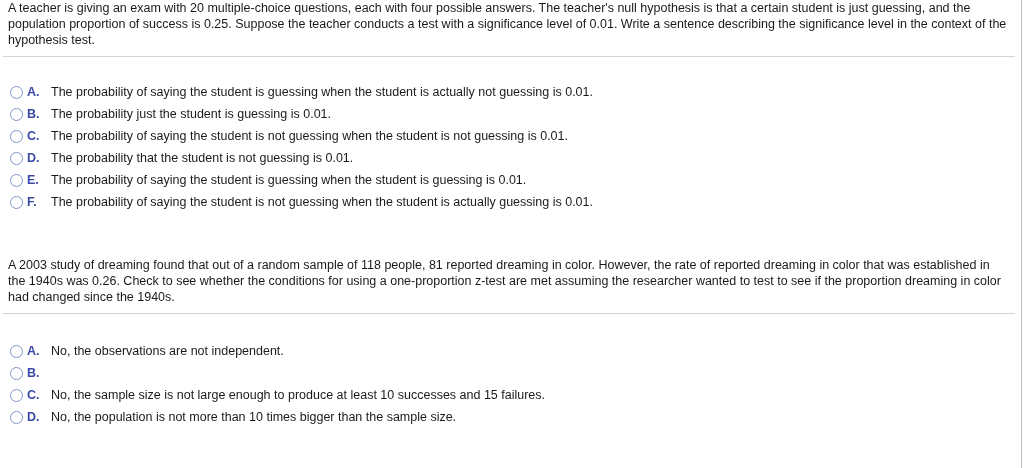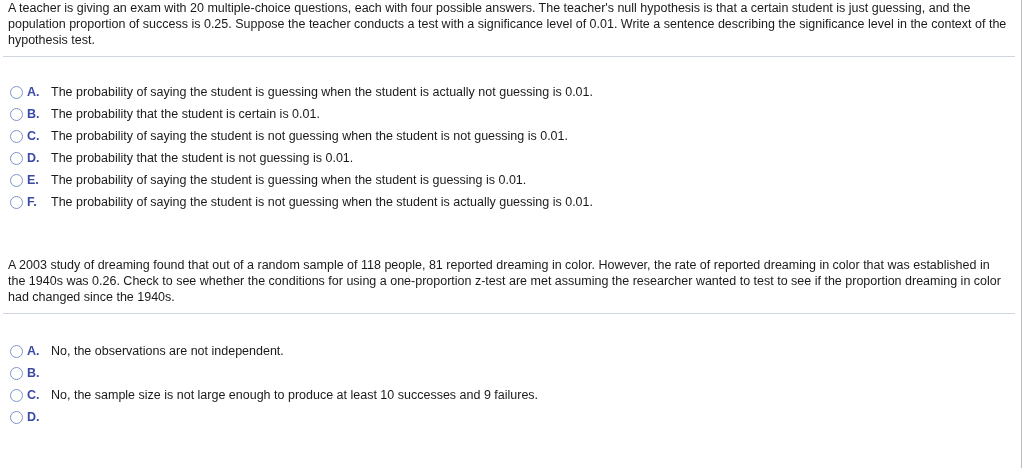--- a/index.html
+++ b/index.html
@@ -90,21 +90,21 @@
   <div class="divider"></div>
   <ul class="options">
     <li class="option">
       <span class="radio"></span>
       <span class="letter">A.</span>
       <span class="opt-text">The probability of saying the student is guessing when the student is actually not guessing is 0.01.</span>
     </li>
     <li class="option">
       <span class="radio"></span>
       <span class="letter">B.</span>
-      <span class="opt-text">The probability that the student is certain is 0.01.</span>
+      <span class="opt-text">The probability just the student is guessing is 0.01.</span>
     </li>
     <li class="option">
       <span class="radio"></span>
       <span class="letter">C.</span>
       <span class="opt-text">The probability of saying the student is not guessing when the student is not guessing is 0.01.</span>
     </li>
     <li class="option">
       <span class="radio"></span>
       <span class="letter">D.</span>
       <span class="opt-text">The probability that the student is not guessing is 0.01.</span>
@@ -131,20 +131,21 @@
       <span class="letter">A.</span>
       <span class="opt-text">No, the observations are not independent.</span>
     </li>
     <li class="option">
       <span class="radio"></span>
       <span class="letter">B.</span>
     </li>
     <li class="option">
       <span class="radio"></span>
       <span class="letter">C.</span>
-      <span class="opt-text">No, the sample size is not large enough to produce at least 10 successes and 9 failures.</span>
+      <span class="opt-text">No, the sample size is not large enough to produce at least 10 successes and 15 failures.</span>
     </li>
     <li class="option">
       <span class="radio"></span>
       <span class="letter">D.</span>
+      <span class="opt-text">No, the population is not more than 10 times bigger than the sample size.</span>
     </li>
   </ul>
 </section>
 
 </body></html>

